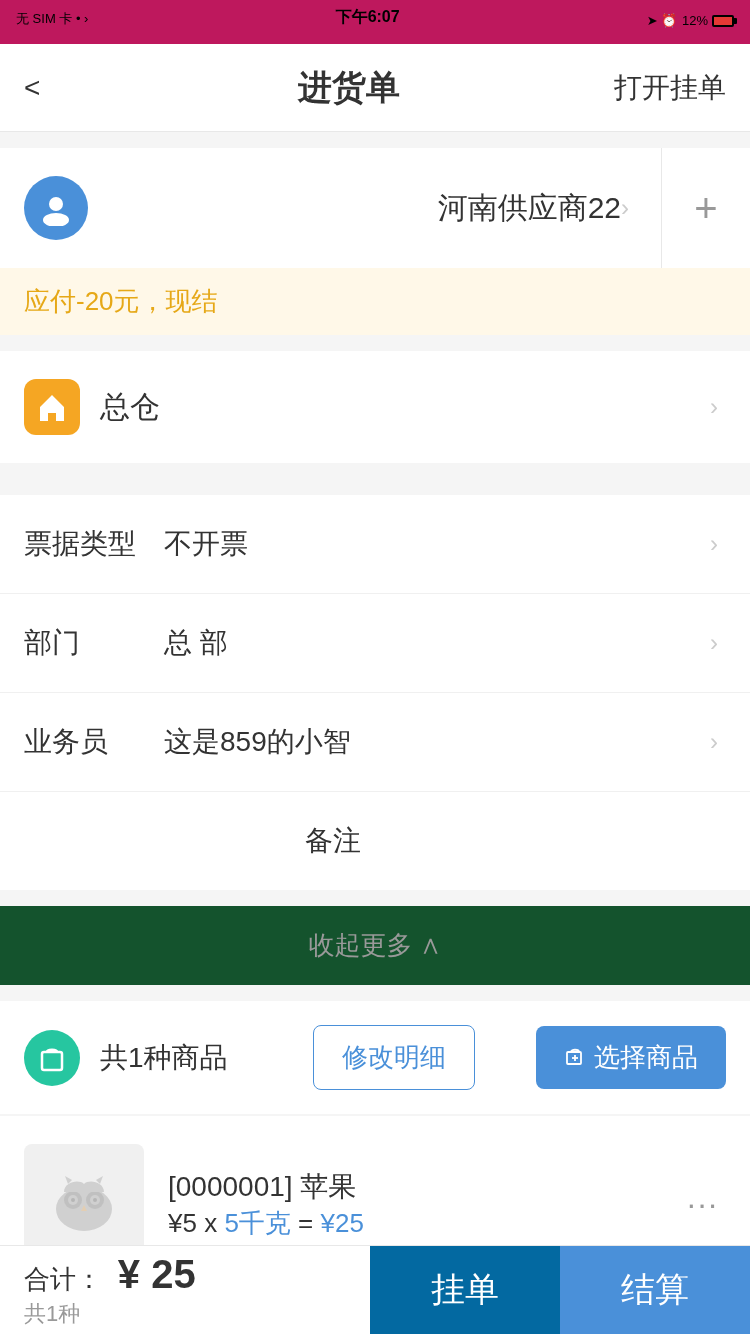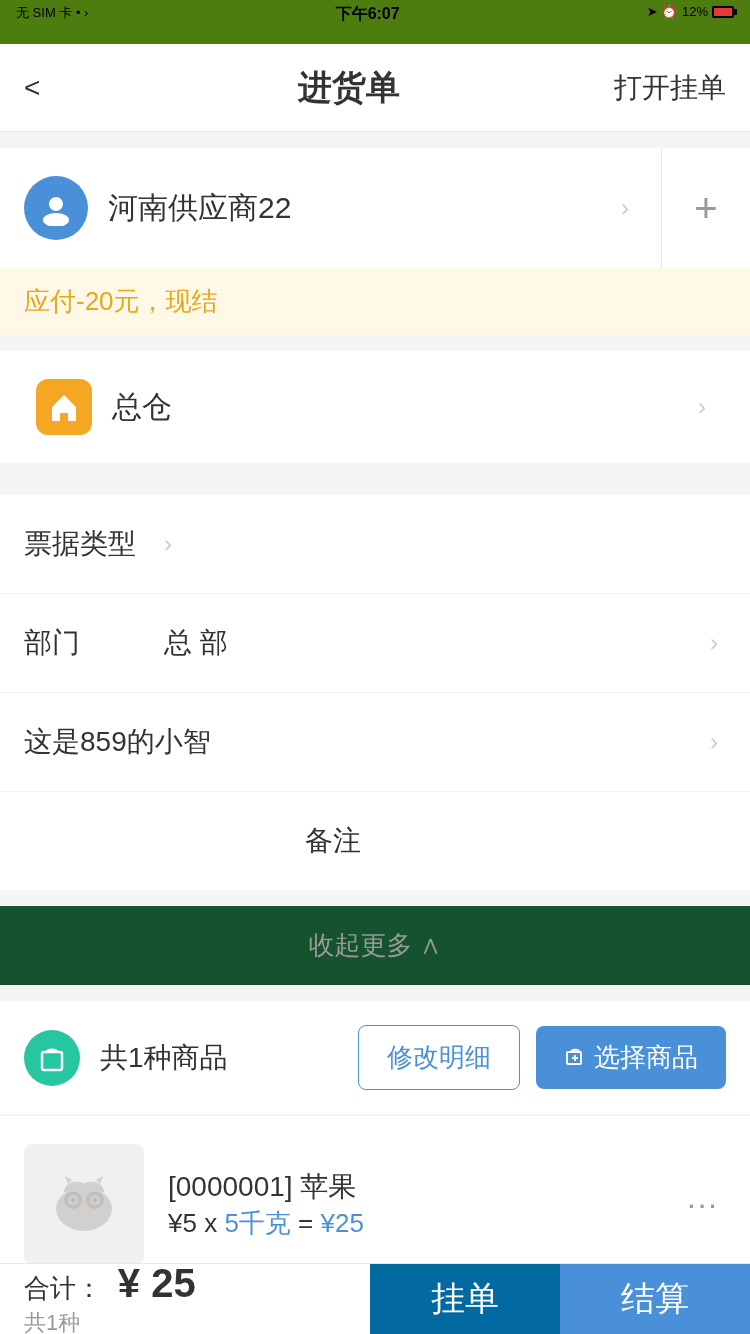--- a/index.html
+++ b/index.html
@@ -8,26 +8,26 @@
       font-family: -apple-system, "PingFang SC", "Helvetica Neue", sans-serif;
       background: #f5f5f5;
       width: 750px;
       min-height: 1334px;
       overflow-x: hidden;
       font-size: 28px;
     }
 
     
     .status-bar {
-      background: #4d7c0f;
+      background: #be185d;
       height: 44px;
       display: flex;
-      align-items: flex-start;
+      align-items: flex-end;
       justify-content: space-between;
-      padding: 4px 16px;
+      padding: 16px 16px;
       font-size: 14px;
       color: #000;
     }
     .status-bar-left { font-size: 13px; font-weight: 500; }
     .status-bar-center { font-size: 16px; font-weight: 600; }
     .status-bar-right { display: flex; align-items: center; gap: 4px; font-size: 13px; }
     .battery-icon {
       display: inline-block;
       width: 22px; height: 12px;
       border: 2px solid #000;
@@ -84,20 +84,21 @@
       margin-bottom: 0;
       display: flex;
       align-items: stretch;
     }
     .supplier-main {
       flex: 1;
       display: flex;
       align-items: center;
       padding: 28px 24px;
       border-bottom: none;
+      text-align: right;
     }
     .supplier-avatar {
       width: 64px; height: 64px;
       background: #4a90d9;
       border-radius: 50%;
       display: flex;
       align-items: center;
       justify-content: center;
       margin-right: 20px;
       flex-shrink: 0;
@@ -134,21 +135,21 @@
       font-size: 26px;
       color: #e6a817;
       margin-bottom: 16px;
     }
 
     
     .warehouse-section {
       background: #fff;
       display: flex;
       align-items: center;
-      padding: 28px 36px;
+      padding: 28px 24px;
       margin-bottom: 16px;
     }
     .warehouse-icon {
       width: 56px; height: 56px;
       background: #f5a623;
       border-radius: 12px;
       display: flex;
       align-items: center;
       justify-content: center;
       margin-right: 20px;
@@ -237,20 +238,21 @@
       background: #4a90d9;
       color: #fff;
       border: none;
       padding: 14px 28px;
       border-radius: 8px;
       font-size: 26px;
       cursor: pointer;
       display: flex;
       align-items: center;
       gap: 8px;
+      margin-left: 45px;
     }
 
     
     .product-item {
       background: #fff;
       display: flex;
       align-items: center;
       padding: 28px 24px;
       margin-bottom: 2px;
     }
@@ -283,21 +285,21 @@
       cursor: pointer;
       padding: 8px;
     }
 
     
     .bottom-bar {
       position: fixed;
       bottom: 0;
       left: 0;
       width: 750px;
-      height: 71px;
+      height: 89px;
       display: flex;
       align-items: center;
       background: #fff;
       border-top: 1px solid #e8e8e8;
     }
     .bottom-total {
       flex: 1;
       padding: 0 24px;
     }
     .bottom-total-label {
@@ -398,28 +400,30 @@
   </div>
   <span class="warehouse-name">总仓</span>
   <span class="chevron-icon">›</span>
 </div>
 
 <div class="divider"></div>
 
 <div class="form-section">
   <div class="form-row">
     <span class="form-label">票据类型</span>
+    <span class="form-value">不开票</span>
     <span class="chevron-icon">›</span>
   </div>
   <div class="form-row">
     <span class="form-label">部门</span>
     <span class="form-value">总 部</span>
     <span class="chevron-icon">›</span>
   </div>
   <div class="form-row">
+    <span class="form-label">业务员</span>
     <span class="form-value">这是859的小智</span>
     <span class="chevron-icon">›</span>
   </div>
   <div class="form-row">
     <span class="form-label">备注</span>
   </div>
 </div>
 
 <div class="collapse-btn">收起更多 ∧</div>
 

